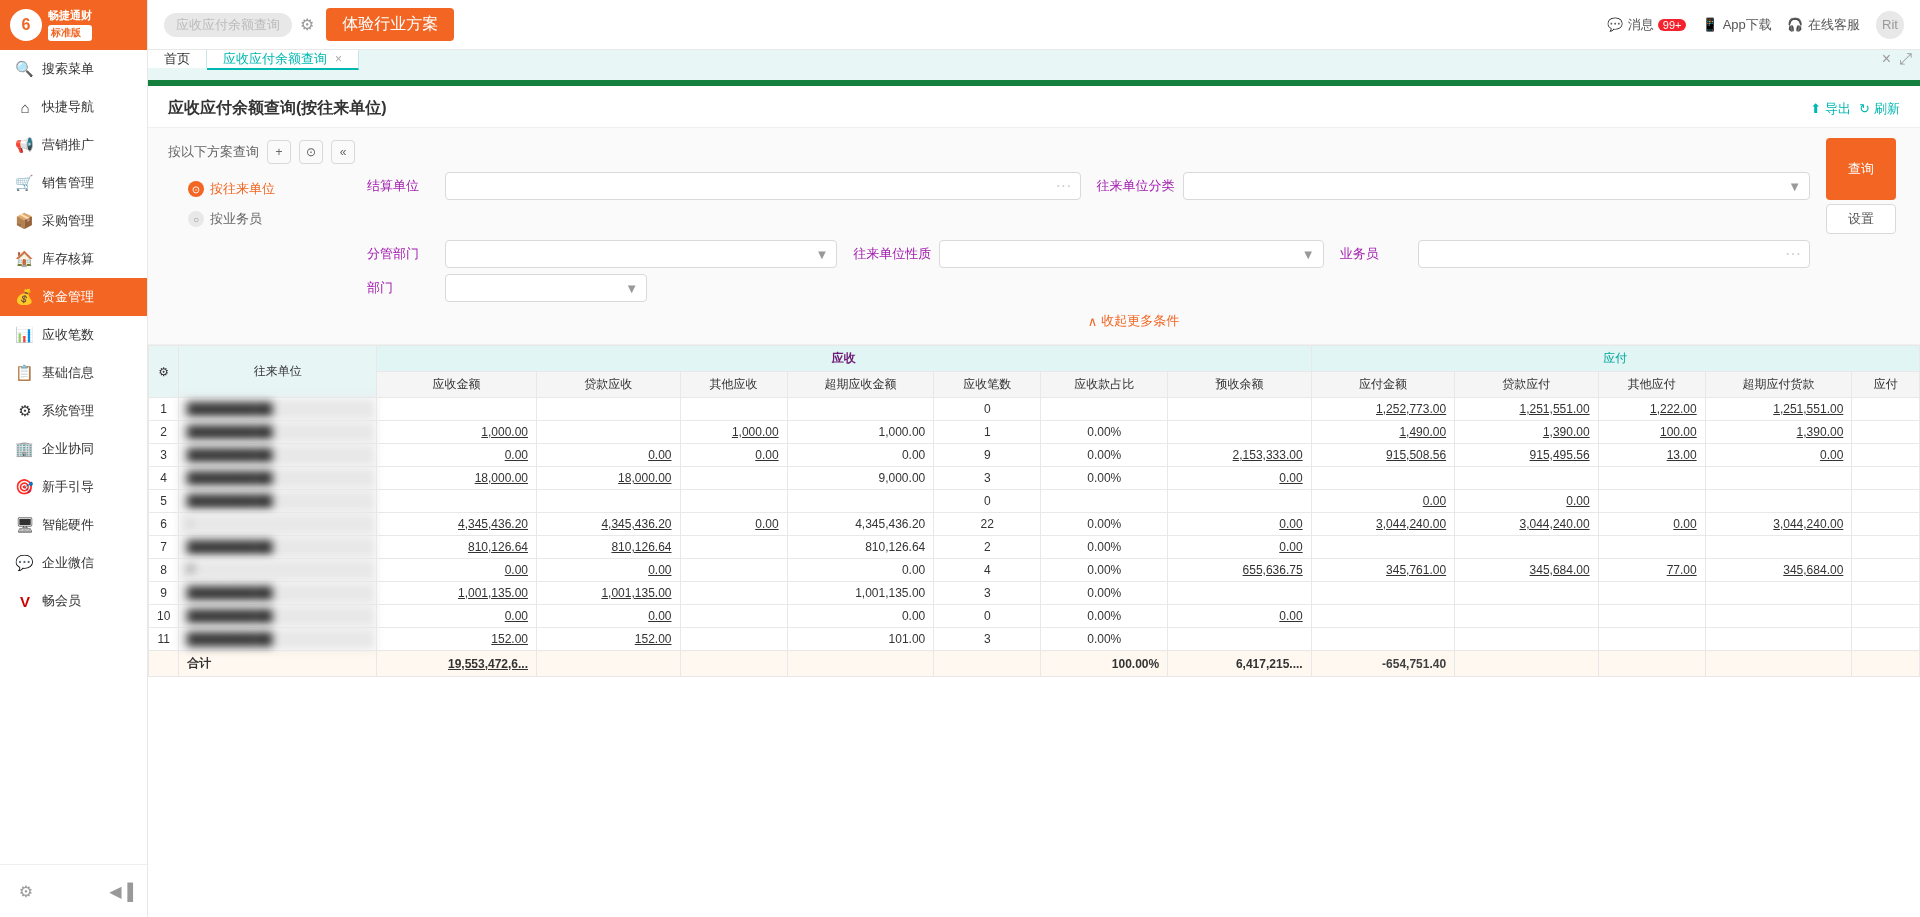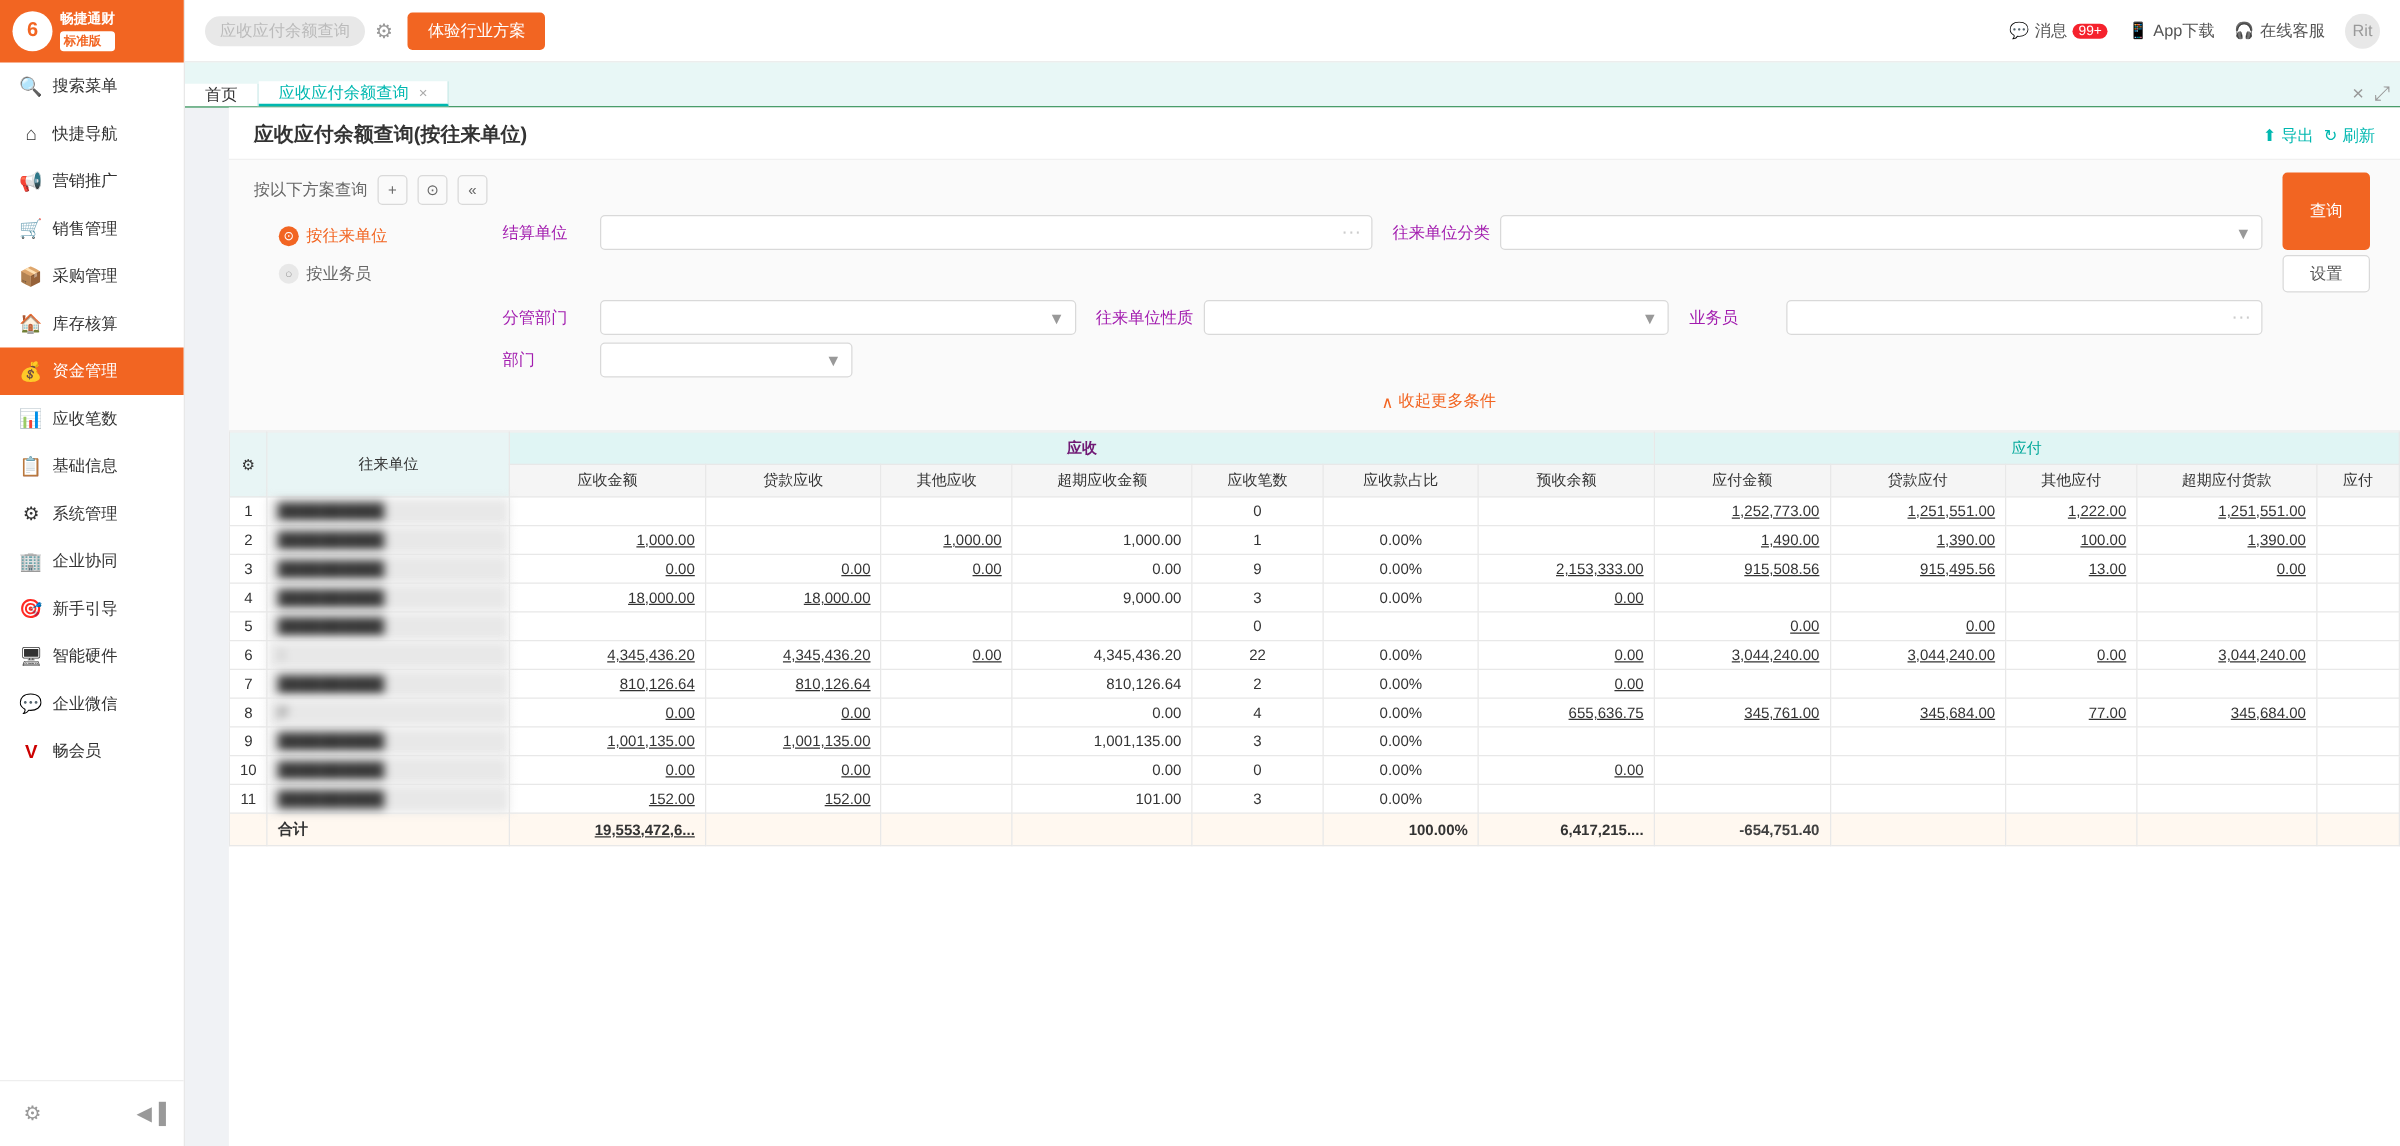--- a/index.html
+++ b/index.html
@@ -19,37 +19,37 @@
     .sidebar-footer-btn { width: 32px; height: 32px; display: flex; align-items: center; justify-content: center; cursor: pointer; color: #999; font-size: 16px; }
 
     
     .main { flex: 1; display: flex; flex-direction: column; overflow: hidden; }
 
     
     .top-header { height: 50px; background: #fff; display: flex; align-items: center; padding: 0 16px; border-bottom: 1px solid #e8e8e8; }
     .top-header-left { display: flex; align-items: center; flex: 1; }
     .breadcrumb-text { color: #999; font-size: 13px; }
     .top-header-actions { display: flex; align-items: center; gap: 16px; }
-    .btn-industry { background: #f26522; color: #fff; border: none; padding: 6px 16px; border-radius: 4px; cursor: pointer; font-size: 13px; }
+    .btn-industry { background: #f26522; color: #fff; border: none; padding: 6px 16px; border-radius: 4px; cursor: pointer; font-size: 16px; }
     .header-icon-btn { display: flex; align-items: center; gap: 4px; color: #555; cursor: pointer; font-size: 13px; }
     .badge-red { background: #f5222d; color: #fff; border-radius: 10px; padding: 0 5px; font-size: 11px; min-width: 20px; text-align: center; }
     .gear-icon { color: #999; cursor: pointer; font-size: 16px; }
     .user-avatar { width: 28px; height: 28px; border-radius: 50%; background: #e8e8e8; display: flex; align-items: center; justify-content: center; color: #999; cursor: pointer; }
 
     
-    .tab-bar { background: #e8f7f6; display: flex; align-items: flex-end; border-bottom: 1px solid #15803d; height: 36px; }
+    .tab-bar { background: #e8f7f6; display: flex; align-items: flex-start; border-bottom: 6px solid #15803d; height: 36px; }
     .tab-item { padding: 0 16px; display: flex; align-items: center; cursor: pointer; font-size: 13px; color: #555; border-right: 1px solid #c5e8e6; }
     .tab-item.home { background: #fff; color: #333; }
     .tab-item.active { background: #fff; color: #00b8b0; border-bottom: 2px solid #00b8b0; }
     .tab-close { margin-left: 8px; color: #aaa; cursor: pointer; font-size: 12px; }
     .tab-controls { margin-left: auto; display: flex; align-items: center; padding: 0 8px; gap: 8px; }
     .tab-ctrl-btn { color: #999; cursor: pointer; font-size: 16px; }
 
     
-    .page-content { flex: 1; background: #f5f5f5; overflow: hidden; display: flex; flex-direction: column; margin-left: 35px; }
+    .page-content { flex: 1; background: #f5f5f5; overflow: hidden; display: flex; flex-direction: column; }
     .page-inner { background: #fff; margin: 0; flex: 1; display: flex; flex-direction: column; overflow: hidden; }
 
     
     .page-header { display: flex; align-items: center; justify-content: space-between; padding: 12px 20px 8px; border-bottom: 1px solid #f0f0f0; }
     .page-title { font-size: 16px; font-weight: bold; color: #333; }
     .page-header-actions { display: flex; gap: 8px; }
     .btn-export { display: flex; align-items: center; gap: 4px; color: #00b8b0; cursor: pointer; font-size: 13px; border: none; background: none; }
     .btn-refresh { display: flex; align-items: center; gap: 4px; color: #00b8b0; cursor: pointer; font-size: 13px; border: none; background: none; }
 
     

